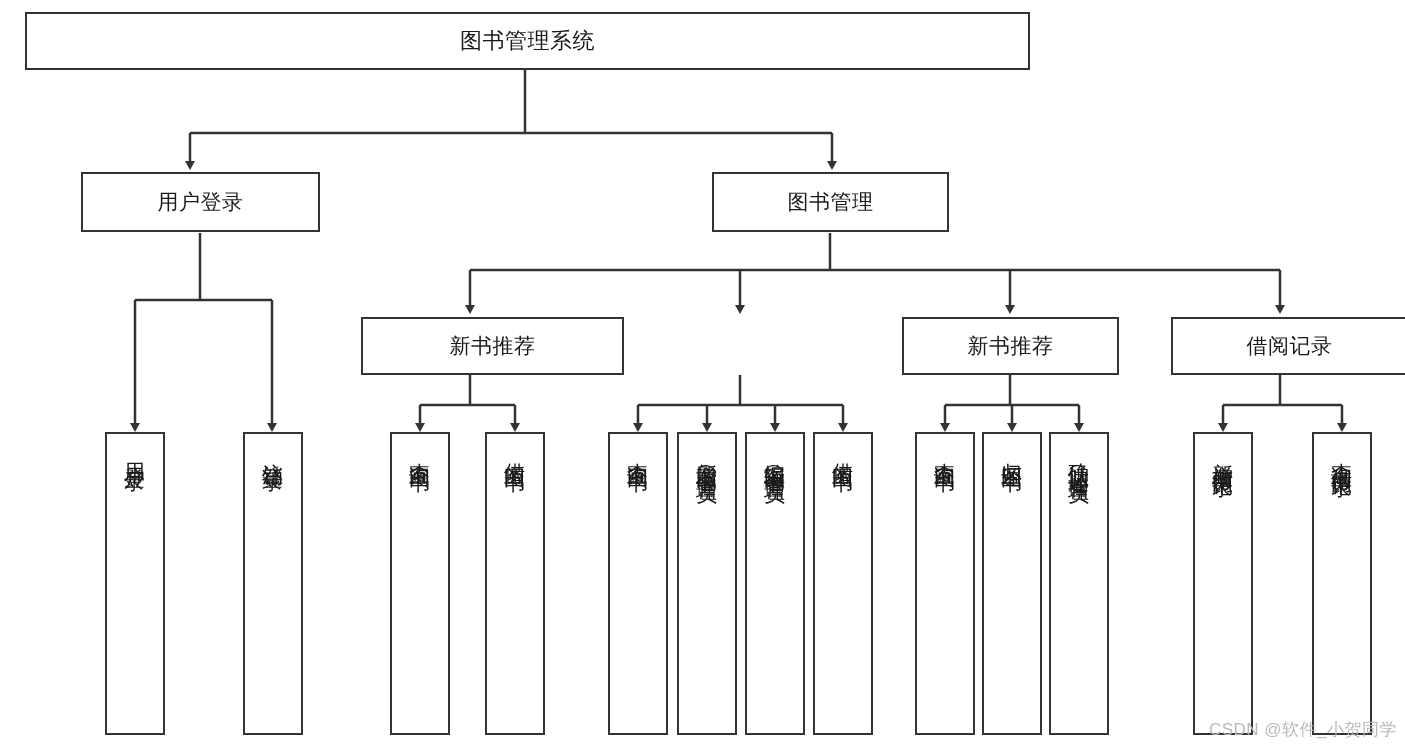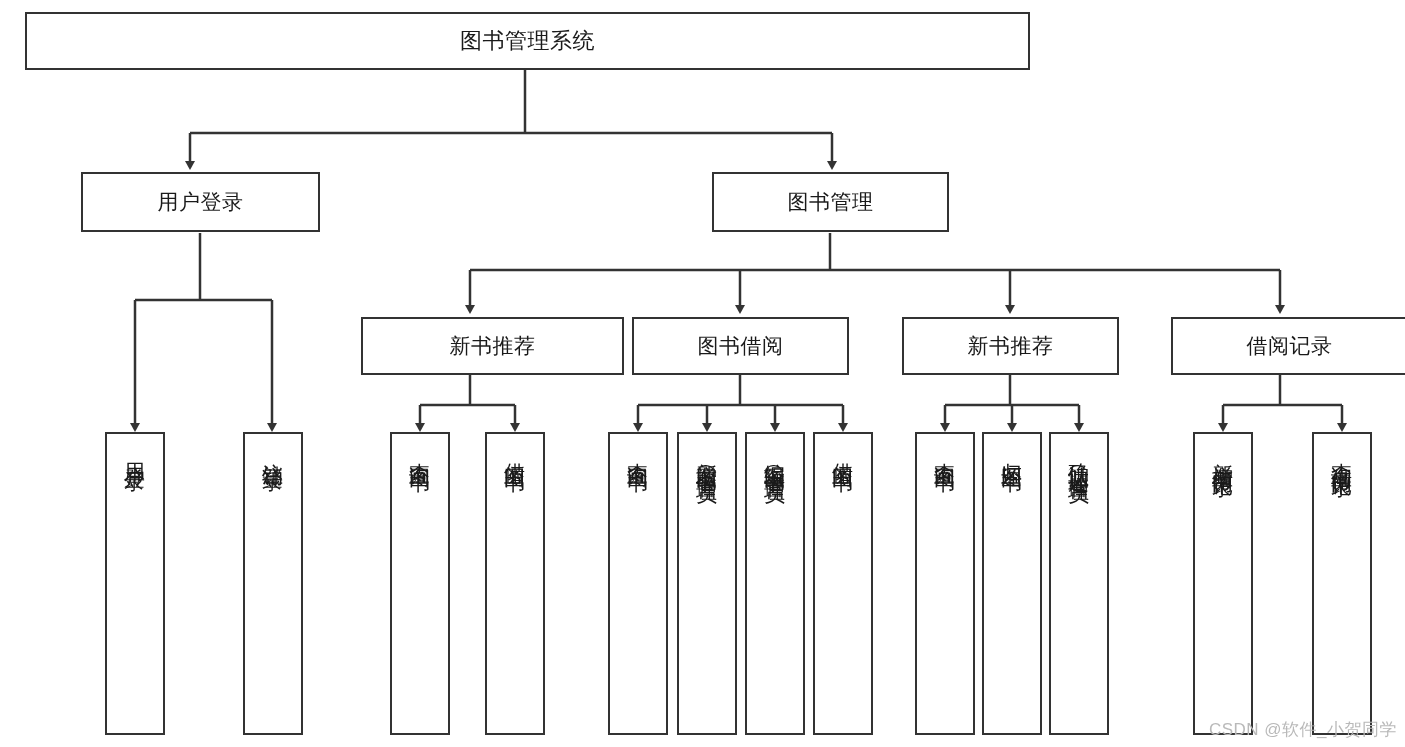--- a/index.html
+++ b/index.html
@@ -130,23 +130,20 @@
   <div class="node horizontal" style="left:81px; top:172px; width:239px; height:60px;">
     <span class="node-label">用户登录</span>
   </div>
   <div class="node horizontal" style="left:712px; top:172px; width:237px; height:60px;">
     <span class="node-label">图书管理</span>
   </div>
 
   <div class="node horizontal" style="left:361px; top:317px; width:263px; height:58px;">
     <span class="node-label">新书推荐</span>
   </div>
-  <div class="node horizontal" style="left:632px; top:317px; width:217px; height:58px;">
-    <span class="node-label">图书借阅</span>
-  </div>
   <div class="node horizontal" style="left:902px; top:317px; width:217px; height:58px;">
     <span class="node-label">新书推荐</span>
   </div>
   <div class="node horizontal" style="left:1171px; top:317px; width:237px; height:58px;">
     <span class="node-label">借阅记录</span>
   </div>
 
   <div class="node vertical" style="left:105px; top:432px; width:60px; height:303px;">
     <span class="node-label">用户登录</span>
   </div>

